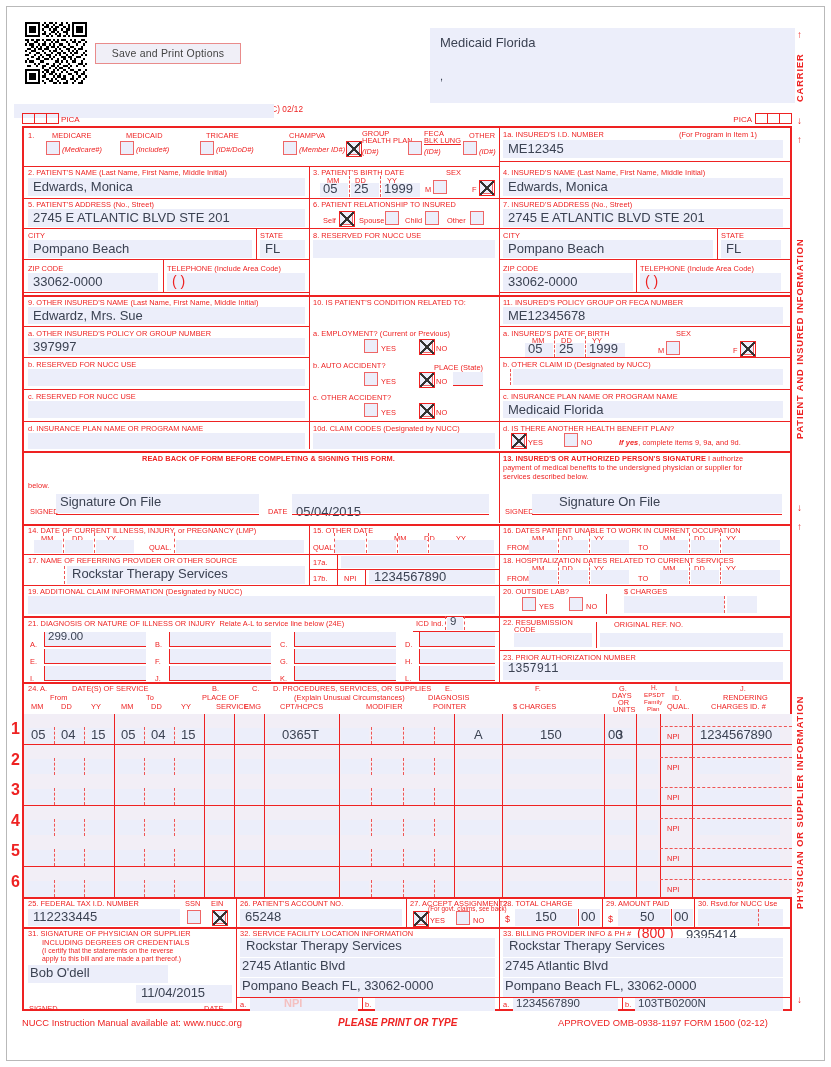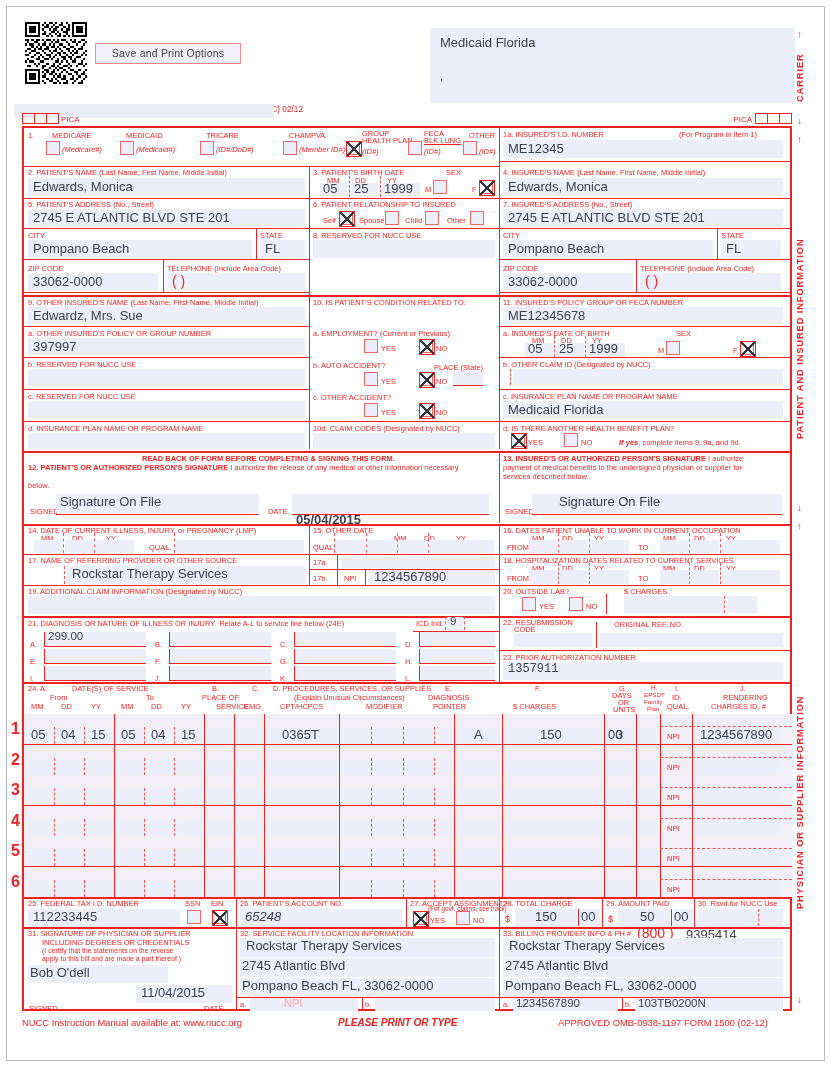--- a/index.html
+++ b/index.html
@@ -366,21 +366,21 @@
     <div class="hline" style="left:475px; top:33px; width:293px;"></div>
 
     <div class="lbl" style="left:4px; top:3px;">1.</div>
 
     <div class="lbl" style="left:28px; top:3px;">MEDICARE</div>
     <div class="chk" style="left:22px; top:13px;"></div>
     <div class="lbl" style="left:38px; top:17px; font-style:italic;">(Medicare#)</div>
 
     <div class="lbl" style="left:102px; top:3px;">MEDICAID</div>
     <div class="chk" style="left:96px; top:13px;"></div>
-    <div class="lbl" style="left:112px; top:17px; font-style:italic;">(Medicaid#)</div>
+    <div class="lbl" style="left:112px; top:17px; font-style:italic;">(Include#)</div>
 
     <div class="lbl" style="left:182px; top:3px;">TRICARE</div>
     <div class="chk" style="left:176px; top:13px;"></div>
     <div class="lbl" style="left:192px; top:17px; font-style:italic;">(ID#/DoD#)</div>
 
     <div class="lbl" style="left:265px; top:3px;">CHAMPVA</div>
     <div class="chk" style="left:259px; top:13px;"></div>
     <div class="lbl" style="left:275px; top:17px; font-style:italic;">(Member ID#)</div>
 
     <div class="lbl" style="left:338px; top:1px;">GROUP</div>
@@ -580,29 +580,28 @@
     <div class="chk on" style="left:487px; top:305px;"></div>
     <div class="lbl" style="left:504px; top:310px;">YES</div>
     <div class="chk" style="left:540px; top:305px;"></div>
     <div class="lbl" style="left:557px; top:310px;">NO</div>
     <div class="lbl" style="left:595px; top:310px;"><i style="font-weight:bold">If yes</i><span>, complete items 9, 9a, and 9d.</span></div>
 
     <div class="hline2" style="left:0; top:323px; width:768px;"></div>
     <div class="vline" style="left:475px; top:323px; height:72px;"></div>
 
     <div class="lbl lbl-b" style="left:118px; top:326px;">READ BACK OF FORM BEFORE COMPLETING &amp; SIGNING THIS FORM.</div>
-    <div class="lbl" style="left:4px; top:335px;"><b>12. PATIENT'S OR AUTHORIZED PERSON'S SIGNATURE</b> <span>I authorize the release of any medical or other information necessary</span></div>
     <div class="lbl" style="left:4px; top:353px;">below.</div>
     <div class="lbl" style="left:6px; top:379px;">SIGNED</div>
     <div class="fld" style="left:32px; top:366px; width:203px; height:19px;"></div>
     <div class="val" style="left:36px; top:366px;">Signature On File</div>
     <div class="sigline" style="left:32px; top:386px; width:203px;"></div>
     <div class="lbl" style="left:244px; top:379px;">DATE</div>
     <div class="fld" style="left:268px; top:366px; width:197px; height:19px;"></div>
-    <div class="val" style="left:272px; top:384px;font-weight:bold;">05/04/2015</div>
+    <div class="val" style="left:272px; top:376px;">05/04/2015</div>
     <div class="sigline" style="left:268px; top:386px; width:197px;"></div>
 
     <div class="lbl" style="left:479px; top:326px;"><b>13. INSURED'S OR AUTHORIZED PERSON'S SIGNATURE</b> <span>I authorize</span></div>
     <div class="lbl" style="left:479px; top:335px;">payment of medical benefits to the undersigned physician or supplier for</div>
     <div class="lbl" style="left:479px; top:344px;">services described below.</div>
     <div class="lbl" style="left:481px; top:379px;">SIGNED</div>
     <div class="fld" style="left:508px; top:366px; width:250px; height:19px;"></div>
     <div class="val" style="left:535px; top:366px;">Signature On File</div>
     <div class="sigline" style="left:508px; top:386px; width:250px;"></div>
 
@@ -1124,21 +1123,21 @@
     <div class="lbl" style="left:4px; top:771px;">25. FEDERAL TAX I.D. NUMBER</div>
     <div class="fld" style="left:4px; top:781px; width:152px; height:17px;"></div>
     <div class="val" style="left:9px; top:781px;">112233445</div>
     <div class="lbl" style="left:161px; top:771px;">SSN</div>
     <div class="lbl" style="left:187px; top:771px;">EIN</div>
     <div class="chk" style="left:163px; top:782px;"></div>
     <div class="chk on" style="left:188px; top:782px;"></div>
 
     <div class="lbl" style="left:216px; top:771px;">26. PATIENT'S ACCOUNT NO.</div>
     <div class="fld" style="left:216px; top:781px; width:162px; height:17px;"></div>
-    <div class="val" style="left:221px; top:781px;font-style:italic;">65248</div>
+    <div class="val" style="left:221px; top:781px;">65248</div>
 
     <div class="lbl" style="left:386px; top:771px;">27. ACCEPT ASSIGNMENT?</div>
     <div class="lbl" style="left:404px; top:777px; font-size:6.3px;">(For govt. claims, see back)</div>
     <div class="chk on" style="left:389px; top:783px;"></div>
     <div class="lbl" style="left:406px; top:788px;">YES</div>
     <div class="chk" style="left:432px; top:783px;"></div>
     <div class="lbl" style="left:449px; top:788px;">NO</div>
 
     <div class="lbl" style="left:479px; top:771px;">28. TOTAL CHARGE</div>
     <div class="lbl" style="left:481px; top:786px; font-size:9px;">$</div>

